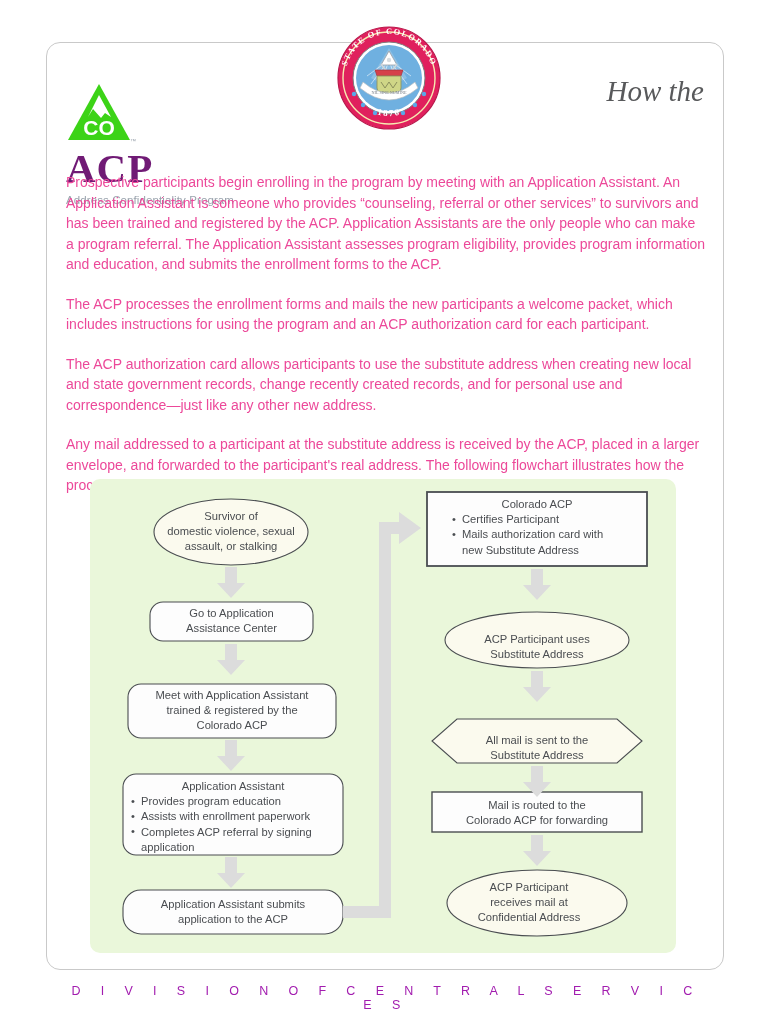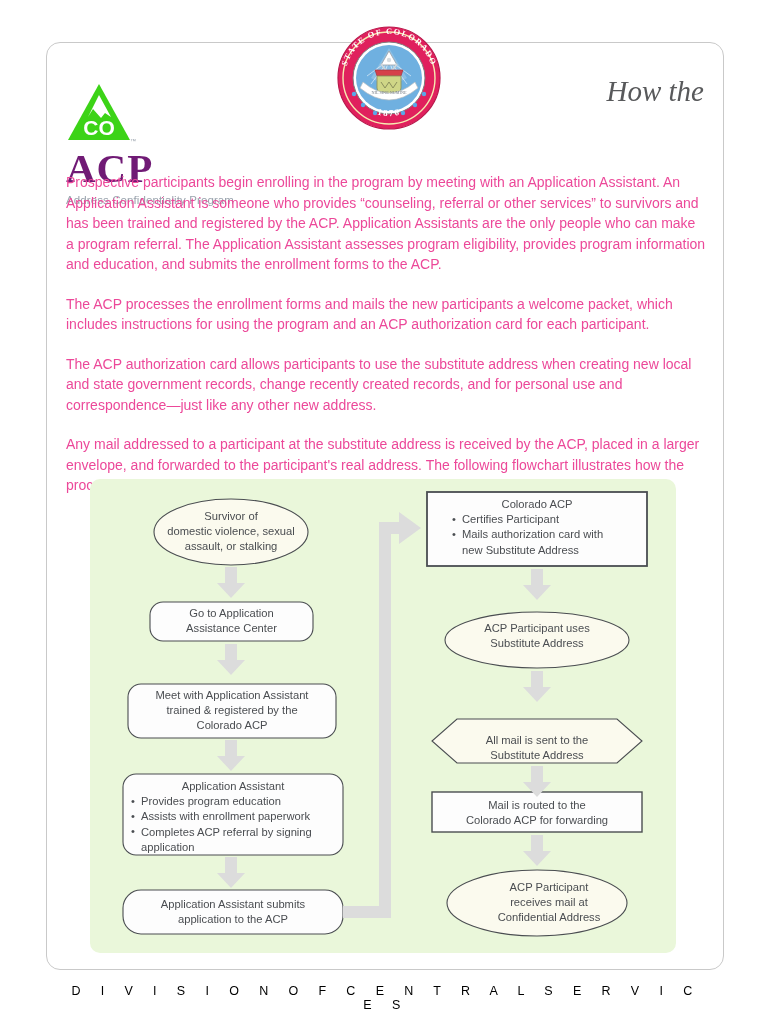--- a/index.html
+++ b/index.html
@@ -149,21 +149,21 @@
   .bullets li.cont { padding-left: 11px; }
   .bullets li.cont::before { content: ""; }
 
   
   #footer {
     position: absolute;
     left: 66px;
     top: 984px;
     width: 640px;
     font-size: 12.5px;
-    color: #000000;
+    color: #a21caf;
     letter-spacing: 8.4px;
     text-align: center;
   }
 </style>
 </head>
 <body>
 
 <div id="card"></div>
 
 <div id="seal">
@@ -341,35 +341,35 @@
 
   <div class="node-text" style="left:347px; top:18px; width:200px;">
     <div>Colorado ACP</div>
     <ul class="bullets" style="padding-left:14px;">
       <li>Certifies Participant</li>
       <li>Mails authorization card with</li>
       <li class="cont">new Substitute Address</li>
     </ul>
   </div>
 
-  <div class="node-text" style="left:355px; top:142px; width:184px;">
+  <div class="node-text" style="left:355px; top:153px; width:184px;">
     <div>ACP Participant uses</div>
     <div>Substitute Address</div>
   </div>
 
   <div class="node-text" style="left:355px; top:254px; width:184px;">
     <div>All mail is sent to the</div>
     <div>Substitute Address</div>
   </div>
 
   <div class="node-text" style="left:342px; top:319px; width:210px;">
     <div>Mail is routed to the</div>
     <div>Colorado ACP for forwarding</div>
   </div>
 
-  <div class="node-text" style="left:369px; top:401px; width:180px;">
+  <div class="node-text" style="left:349px; top:401px; width:180px;">
     <div>ACP Participant</div>
     <div>receives mail at</div>
     <div>Confidential Address</div>
   </div>
 </div>
 
 <div id="footer">D I V I S I O N   O F   C E N T R A L   S E R V I C E S</div>
 
 </body></html>

